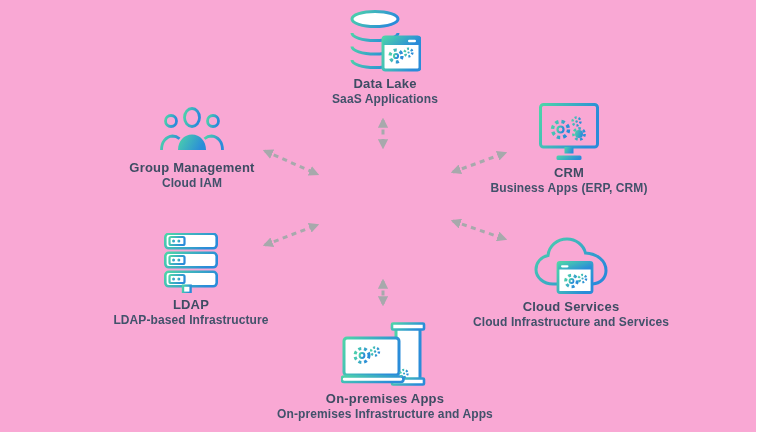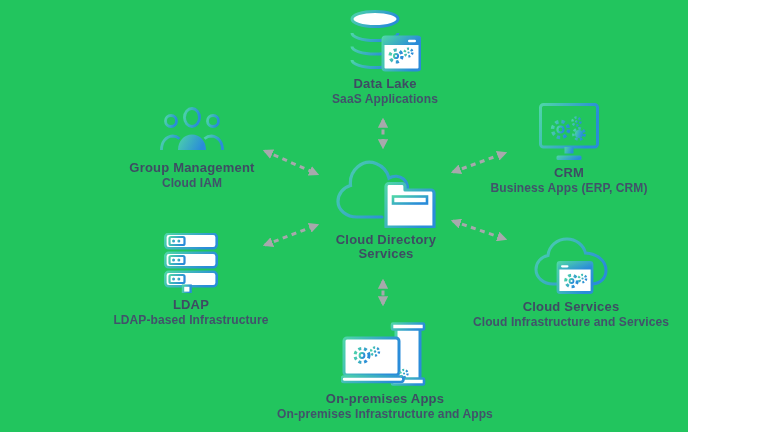--- a/index.html
+++ b/index.html
@@ -1,17 +1,17 @@
 <!DOCTYPE html>
 <html><head>
 <meta charset="utf-8">
 <style>
   html,body{margin:0;padding:0;background:#ffffff;}
   #canvas{
-    position:relative;width:688px;height:432px;background:#22c55e;overflow:hidden;
+    position:relative;width:756px;height:432px;background:#f9a8d4;overflow:hidden;
     font-family:"Liberation Sans",sans-serif;
   }
   .node{position:absolute;display:flex;flex-direction:column;align-items:center;text-align:center;}
   .iconwrap{display:flex;justify-content:center;align-items:flex-start;}
   .title{
     font-size:13px;line-height:15px;font-weight:700;color:#3E4C63;letter-spacing:.2px;white-space:nowrap;
   }
   .subtitle{
     font-size:12px;line-height:12px;font-weight:600;color:#42526B;letter-spacing:.1px;margin-top:2px;white-space:nowrap;
   }
@@ -117,38 +117,20 @@
         <circle cx="37.5" cy="18.5" r="1.2" fill="url(#g3)"></circle>
         <circle cx="40" cy="31" r="4" fill="url(#g3)"></circle>
         <rect x="25.5" y="44" width="9" height="6.5" fill="url(#g3)"></rect>
         <rect x="17.5" y="52.5" width="25" height="4.5" rx="1.5" fill="url(#g3)"></rect>
       </svg>
     </div>
     <div class="title">CRM</div>
     <div class="subtitle">Business Apps (ERP, CRM)</div>
   </div>
 
-  <div class="node" style="left:311px;top:160px;width:150px;">
-    <div class="iconwrap" style="height:73px;">
-      <svg width="102" height="68" viewBox="0 0 102 68">
-        <defs>
-            <linearGradient id="g4" x1="0%" y1="0%" x2="100%" y2="60%">
-          <stop offset="0%" stop-color="#4ED5A8"></stop>
-              <stop offset="100%" stop-color="#2A8CD9"></stop>
-        </linearGradient>
-          </defs>
-        <path d="M47 57 H22 C11.5 57 3 50 3 41.5 C3 34 8 27.5 15.5 25.5 C14 10 28 -1.5 41 3.5 C48.5 6.5 52.5 12 54 18 C58.5 15.5 64.5 15.5 68.5 19 C72.5 22.5 73.5 28 71.5 32.5" fill="none" stroke="url(#g4)" stroke-width="3.2" stroke-linecap="round"></path>
-        <path d="M51 67 V26.5 a3 3 0 0 1 3 -3 h13 a3 3 0 0 1 3 3 V30 h26 a3 3 0 0 1 3 3 v34 z" fill="#fff" stroke="url(#g4)" stroke-width="3.2" stroke-linejoin="round"></path>
-        <rect x="58" y="36.5" width="34" height="7" fill="#fff" stroke="url(#g4)" stroke-width="2.6"></rect>
-        <line x1="51" y1="47.5" x2="99" y2="47.5" stroke="url(#g4)" stroke-width="3.2"></line>
-      </svg>
-    </div>
-    <div class="ctitle">Cloud Directory</div>
-    <div class="ctitle">Services</div>
-  </div>
 
   <div class="node" style="left:96px;top:233px;width:190px;text-align:right;">
     <div class="iconwrap" style="height:64px;">
       <svg width="54" height="60" viewBox="0 0 54 60">
         <defs>
             <linearGradient id="g5" x1="0%" y1="0%" x2="100%" y2="30%">
           <stop offset="0%" stop-color="#4ED5A8"></stop>
               <stop offset="100%" stop-color="#2A8CD9"></stop>
         </linearGradient>
           </defs>

